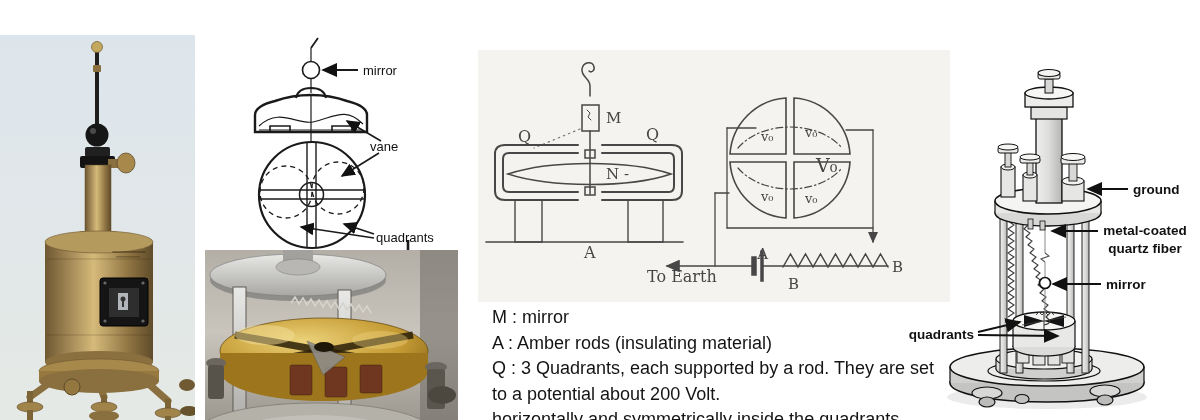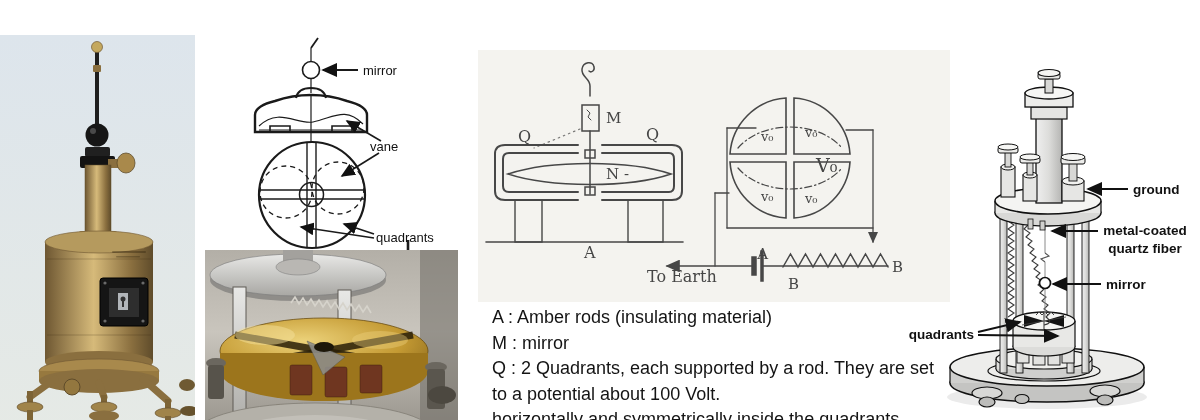--- a/index.html
+++ b/index.html
@@ -254,24 +254,24 @@
     <text x="327" y="87" class="hw" font-size="13">v₀</text>
     <text x="283" y="151" class="hw" font-size="13">v₀</text>
     <text x="327" y="153" class="hw" font-size="13">v₀</text>
     <text x="338" y="122" class="hw" font-size="19">V₀</text>
     <text x="290" y="209" class="hw" font-size="15" text-anchor="end">A</text>
     <text x="414" y="222" class="hw" font-size="15">B</text>
     <text x="310" y="239" class="hw" font-size="15">B</text>
   </svg>
 
   <div id="notes">
+    <div class="nline">M : mirror</div>
     <div class="nline">A : Amber rods (insulating material)</div>
-    <div class="nline">M : mirror</div>
-    <div class="nline">Q : 2 Quadrants, each supported by a rod. They are set</div>
-    <div class="nline">to a potential about 100 Volt.</div>
+    <div class="nline">Q : 3 Quadrants, each supported by a rod. They are set</div>
+    <div class="nline">to a potential about 200 Volt.</div>
     <div class="nline">horizontally and symmetrically inside the quadrants.</div>
   </div>
 
   <svg class="abs" style="left:890px;top:0" width="310" height="420" viewBox="0 0 310 420">
     <defs>
       <marker id="ar4" markerWidth="9" markerHeight="8" refX="8" refY="4" orient="auto">
         <path d="M0,0L9,4L0,8Z" fill="#111"></path>
         </marker>
       <linearGradient id="gCol" x1="0" y1="0" x2="1" y2="0">
         <stop offset="0" stop-color="#efefef"></stop>

